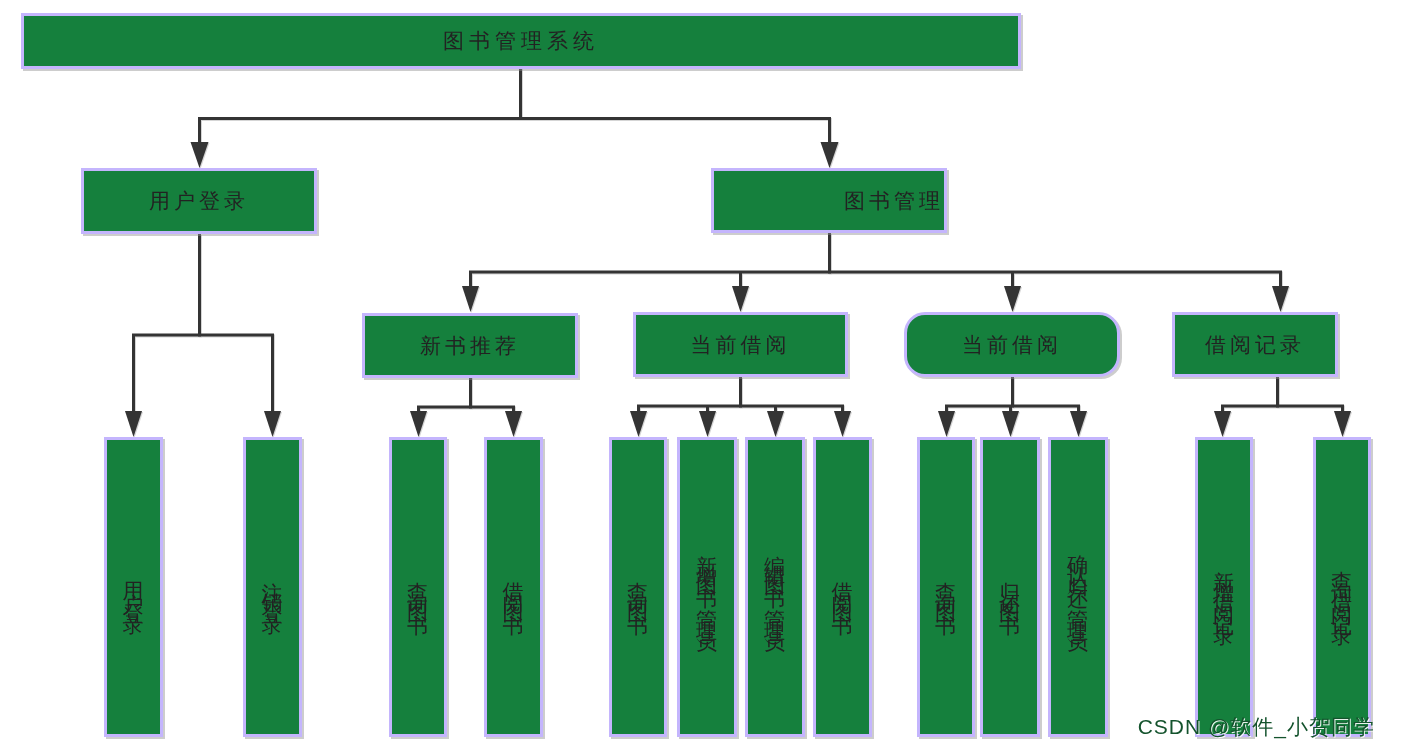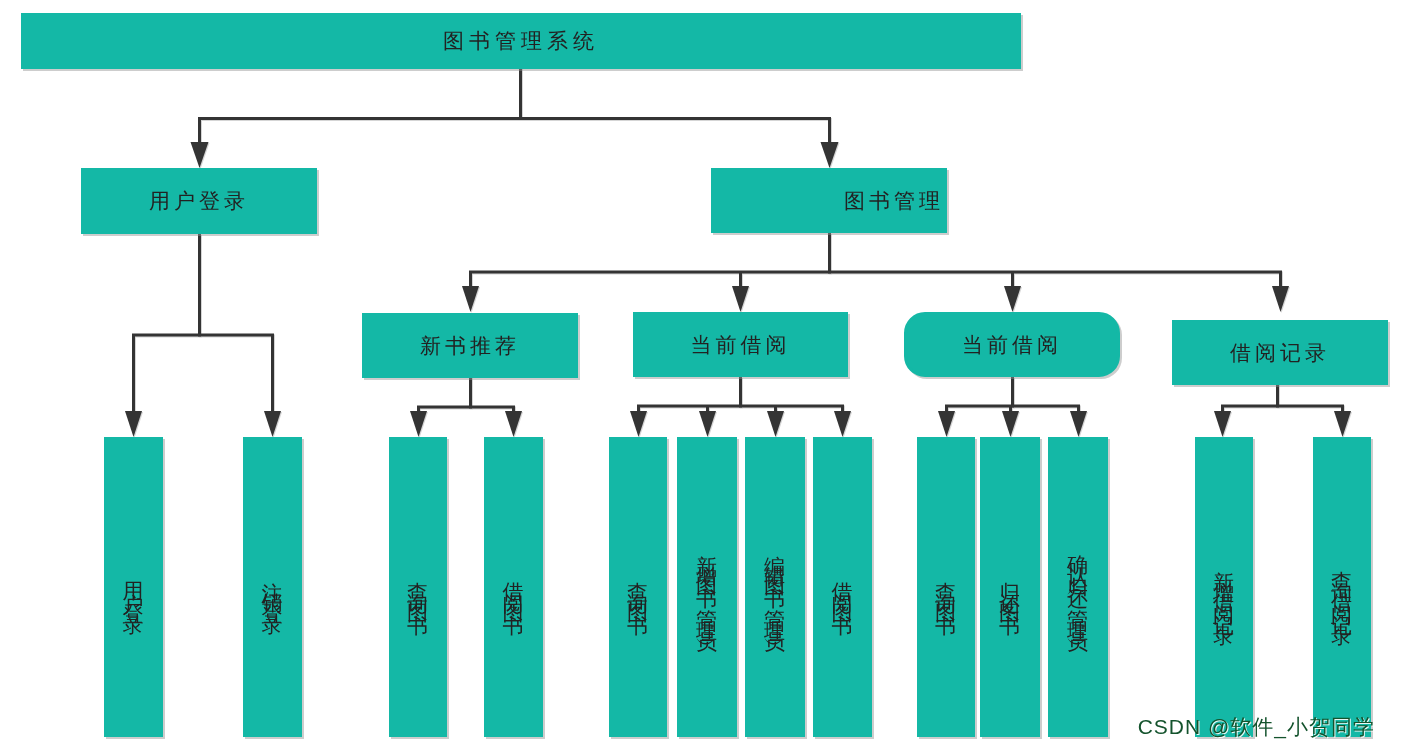--- a/index.html
+++ b/index.html
@@ -14,22 +14,22 @@
   }
   .connectors {
     position: absolute;
     left: 0;
     top: 0;
     filter: drop-shadow(1.5px 1.5px 0 rgba(150,150,150,0.4));
   }
   .node {
     position: absolute;
     box-sizing: border-box;
-    background: #14b8a6;
-    border: 3px solid #14b8a6;
+    background: #15803d;
+    border: 3px solid #c4b5fd;
     display: flex;
     align-items: center;
     justify-content: center;
     box-shadow: 2px 2px 0 rgba(145,145,145,0.45);
   }
   .hlabel {
     font-size: 21px;
     letter-spacing: 4px;
     white-space: nowrap;
     color: #222222;
@@ -146,21 +146,21 @@
 
   <div class="node" style="left:362px; top:313px; width:216px; height:65px;">
     <span class="hlabel">新书推荐</span>
   </div>
   <div class="node" style="left:633px; top:312px; width:215px; height:65px;">
     <span class="hlabel">当前借阅</span>
   </div>
   <div class="node" style="left:904px; top:312px; width:216px; height:65px;border-radius:21px;">
     <span class="hlabel">当前借阅</span>
   </div>
-  <div class="node" style="left:1172px; top:320px; width:216px; height:65px;">
+  <div class="node" style="left:1172px; top:312px; width:166px; height:65px;">
     <span class="hlabel">借阅记录</span>
   </div>
 
   <div class="node vbox" style="left:104px; width:59px;">
     <span class="vlabel">用户登录</span>
   </div>
   <div class="node vbox" style="left:243px; width:59px;">
     <span class="vlabel">注销登录</span>
   </div>
 

